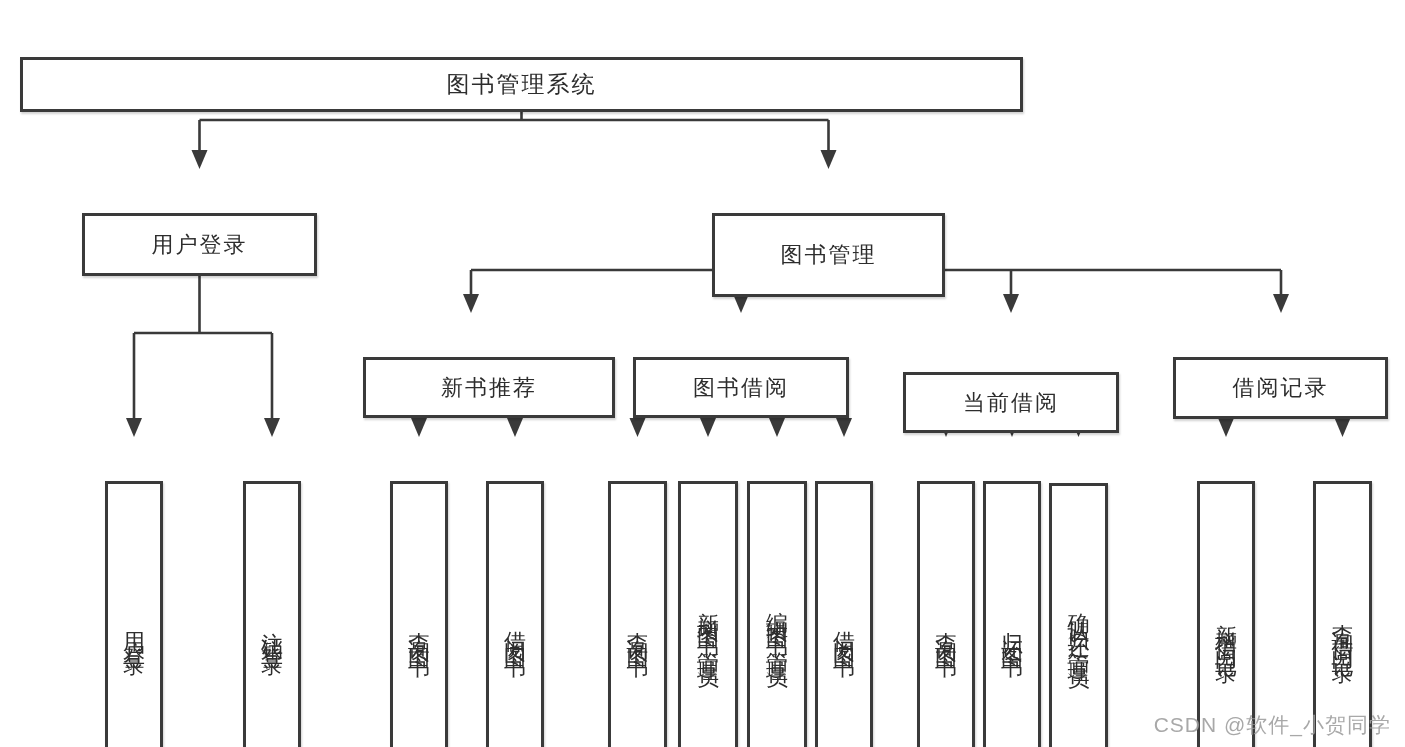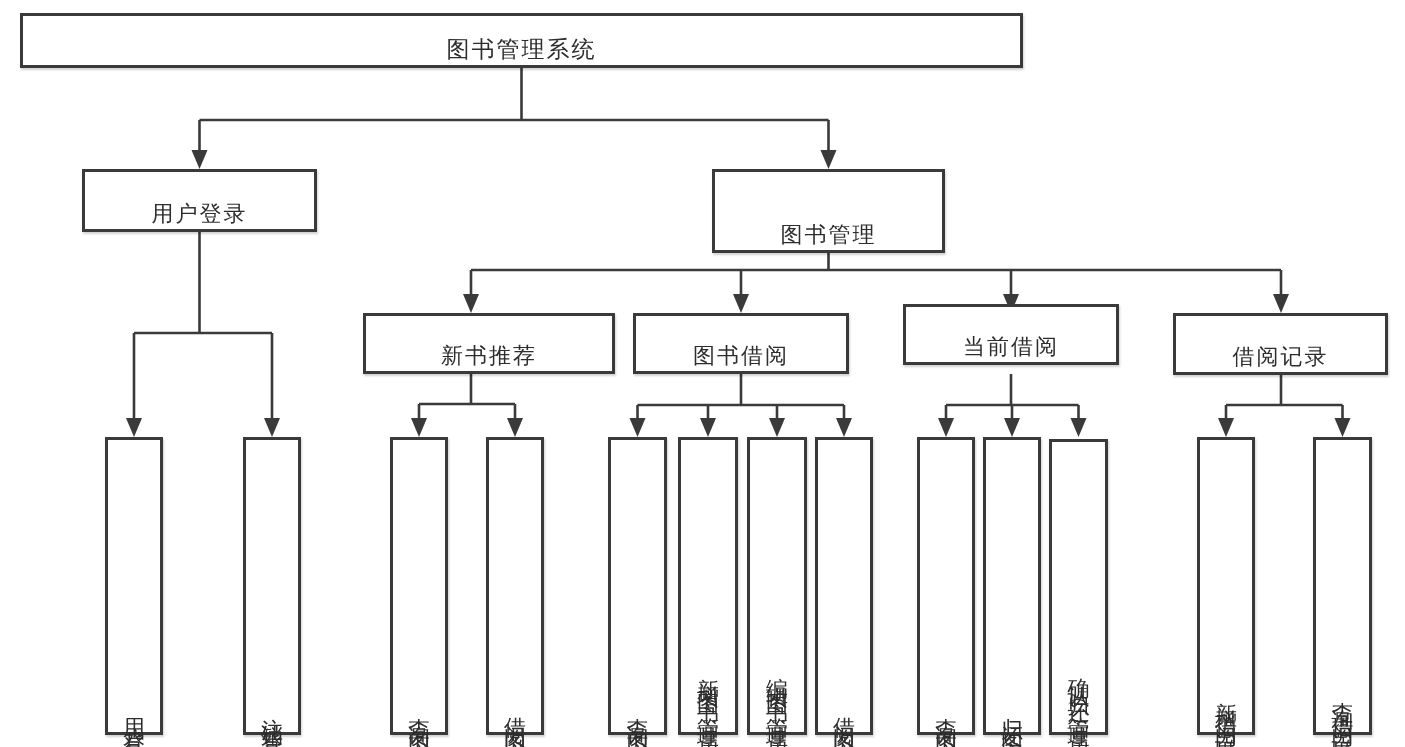--- a/index.html
+++ b/index.html
@@ -16,23 +16,24 @@
     background:var(--bg);
     overflow:hidden;
   }
   #connectors{position:absolute;left:0;top:0;color:var(--line);}
   .node{
     position:absolute;
     box-sizing:border-box;
     background:#fff;
     border:3px solid var(--line);
     display:flex;
-    align-items:flex-end;
+    align-items:center;
     justify-content:center;
     box-shadow:1px 2px 2px rgba(0,0,0,0.18);
+    margin-top:44px;
   }
   .node .lbl{
     color:var(--text);
     font-size:22px;
     letter-spacing:2px;
     white-space:nowrap;
   }
   .node.root .lbl{font-size:23px;}
   .node.v .lbl{
     writing-mode:vertical-rl;
@@ -109,21 +110,21 @@
   <div class="node" style="left:712px;top:169px;width:233px;height:84px">
     <span class="lbl">图书管理</span>
   </div>
 
   <div class="node" style="left:363px;top:313px;width:252px;height:61px">
     <span class="lbl">新书推荐</span>
   </div>
   <div class="node" style="left:633px;top:313px;width:216px;height:61px">
     <span class="lbl">图书借阅</span>
   </div>
-  <div class="node" style="left:903px;top:304px;width:216px;height:61px">
+  <div class="node" style="left:903px;top:328px;width:216px;height:61px">
     <span class="lbl">当前借阅</span>
   </div>
   <div class="node" style="left:1173px;top:313px;width:215px;height:62px">
     <span class="lbl">借阅记录</span>
   </div>
 
   <div class="node v" style="left:105px;top:437px;width:58px;height:298px">
     <span class="lbl">用户登录</span>
   </div>
   <div class="node v" style="left:243px;top:437px;width:58px;height:298px">
@@ -160,14 +161,15 @@
     <span class="lbl">确认归还（管理员）</span>
   </div>
 
   <div class="node v" style="left:1197px;top:437px;width:58px;height:298px">
     <span class="lbl">新增借阅记录</span>
   </div>
   <div class="node v" style="left:1313px;top:437px;width:59px;height:298px">
     <span class="lbl">查询借阅记录</span>
   </div>
 
+  <div id="watermark">CSDN @软件_小贺同学</div>
 
 </div>
 
 </body></html>

